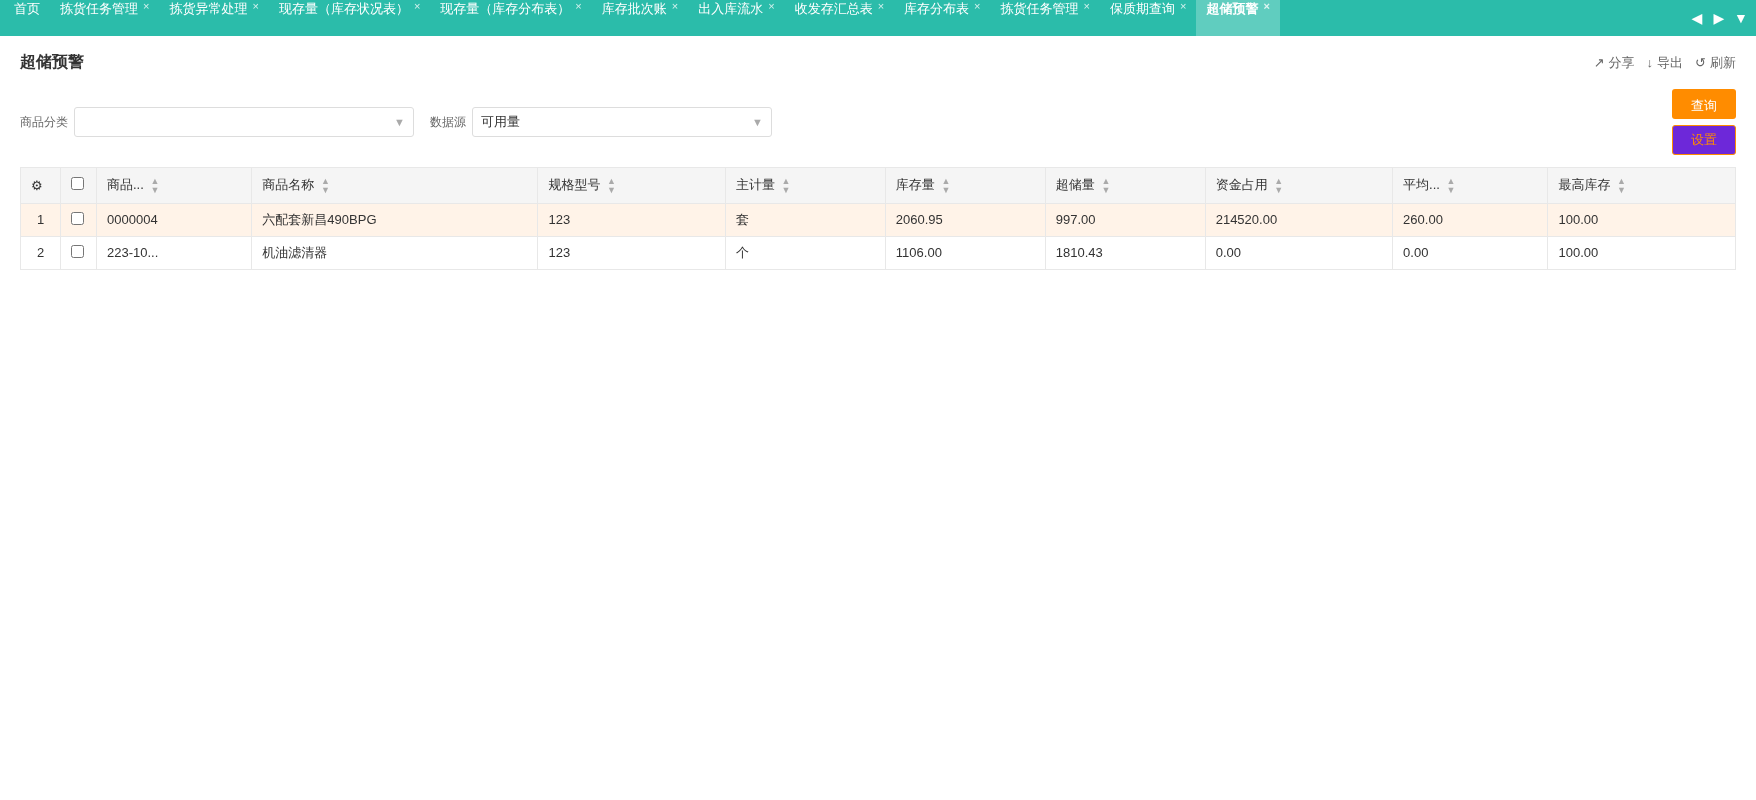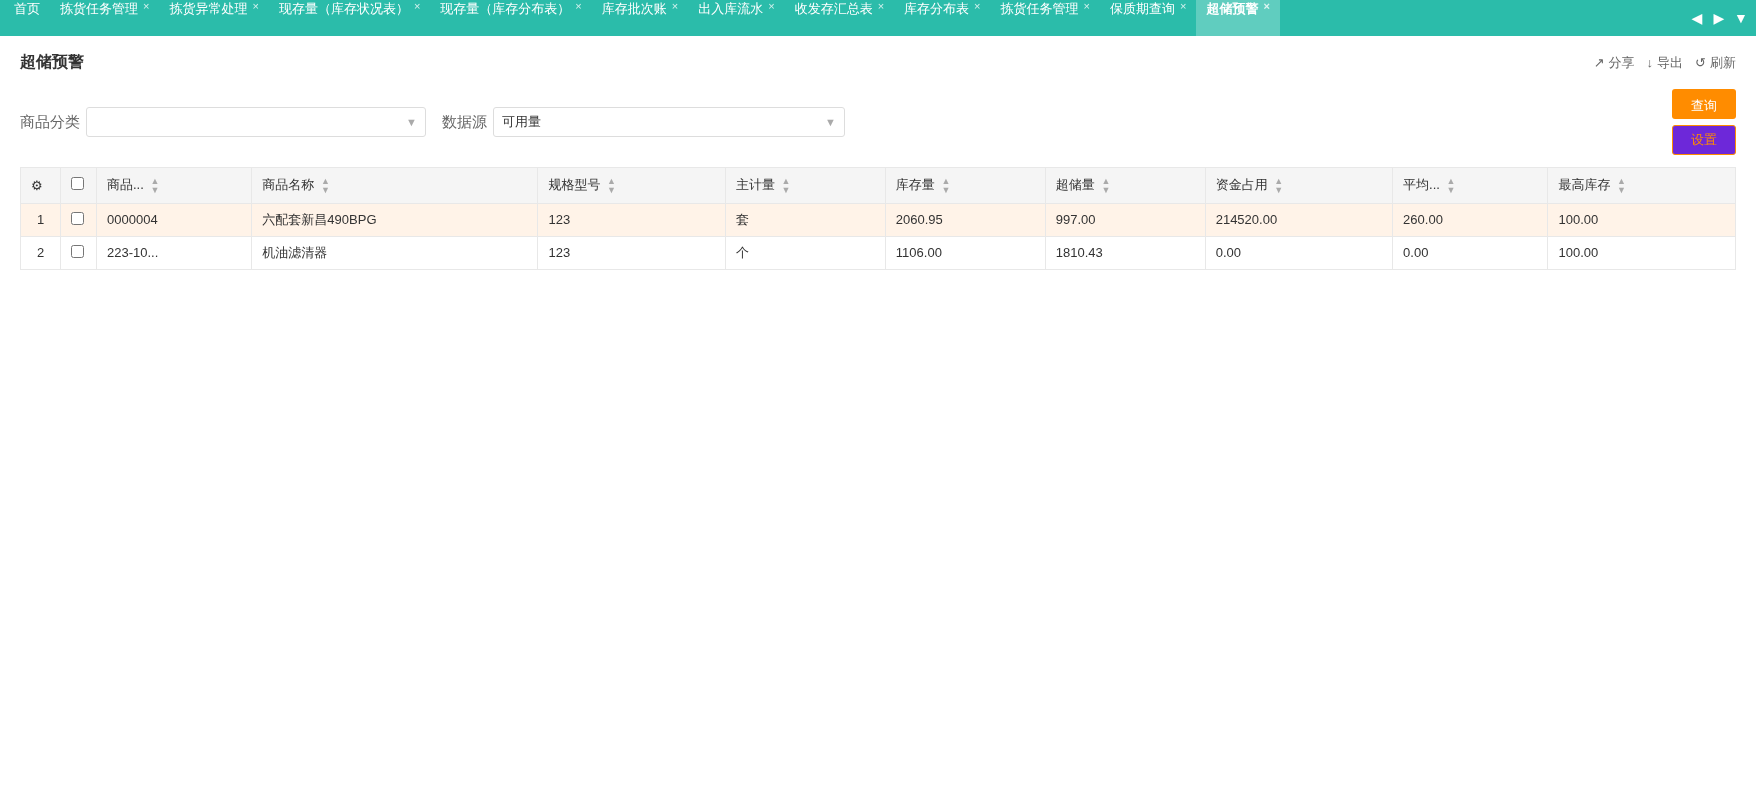--- a/index.html
+++ b/index.html
@@ -84,41 +84,41 @@
       gap: 16px;
       margin-bottom: 12px;
     }
     .filter-group {
       display: flex;
       align-items: center;
       gap: 6px;
     }
     .filter-label {
       color: #666;
-      font-size: 15px;
+      font-size: 12px;
       white-space: nowrap;
     }
     .filter-select {
       display: flex;
       align-items: center;
       border: 1px solid #ddd;
       border-radius: 3px;
       padding: 4px 8px;
       width: 340px;
       height: 30px;
       background: #fff;
       cursor: pointer;
       justify-content: space-between;
       font-size: 13px;
       color: #333;
     }
     .filter-select .arrow { color: #aaa; font-size: 11px; }
 
     .filter-select-small {
-      width: 352px;
+      width: 300px;
     }
 
     .btn-query {
       background: #ff8c00;
       color: #fff;
       border: none;
       border-radius: 3px;
       padding: 8px 18px;
       font-size: 13px;
       cursor: pointer;

